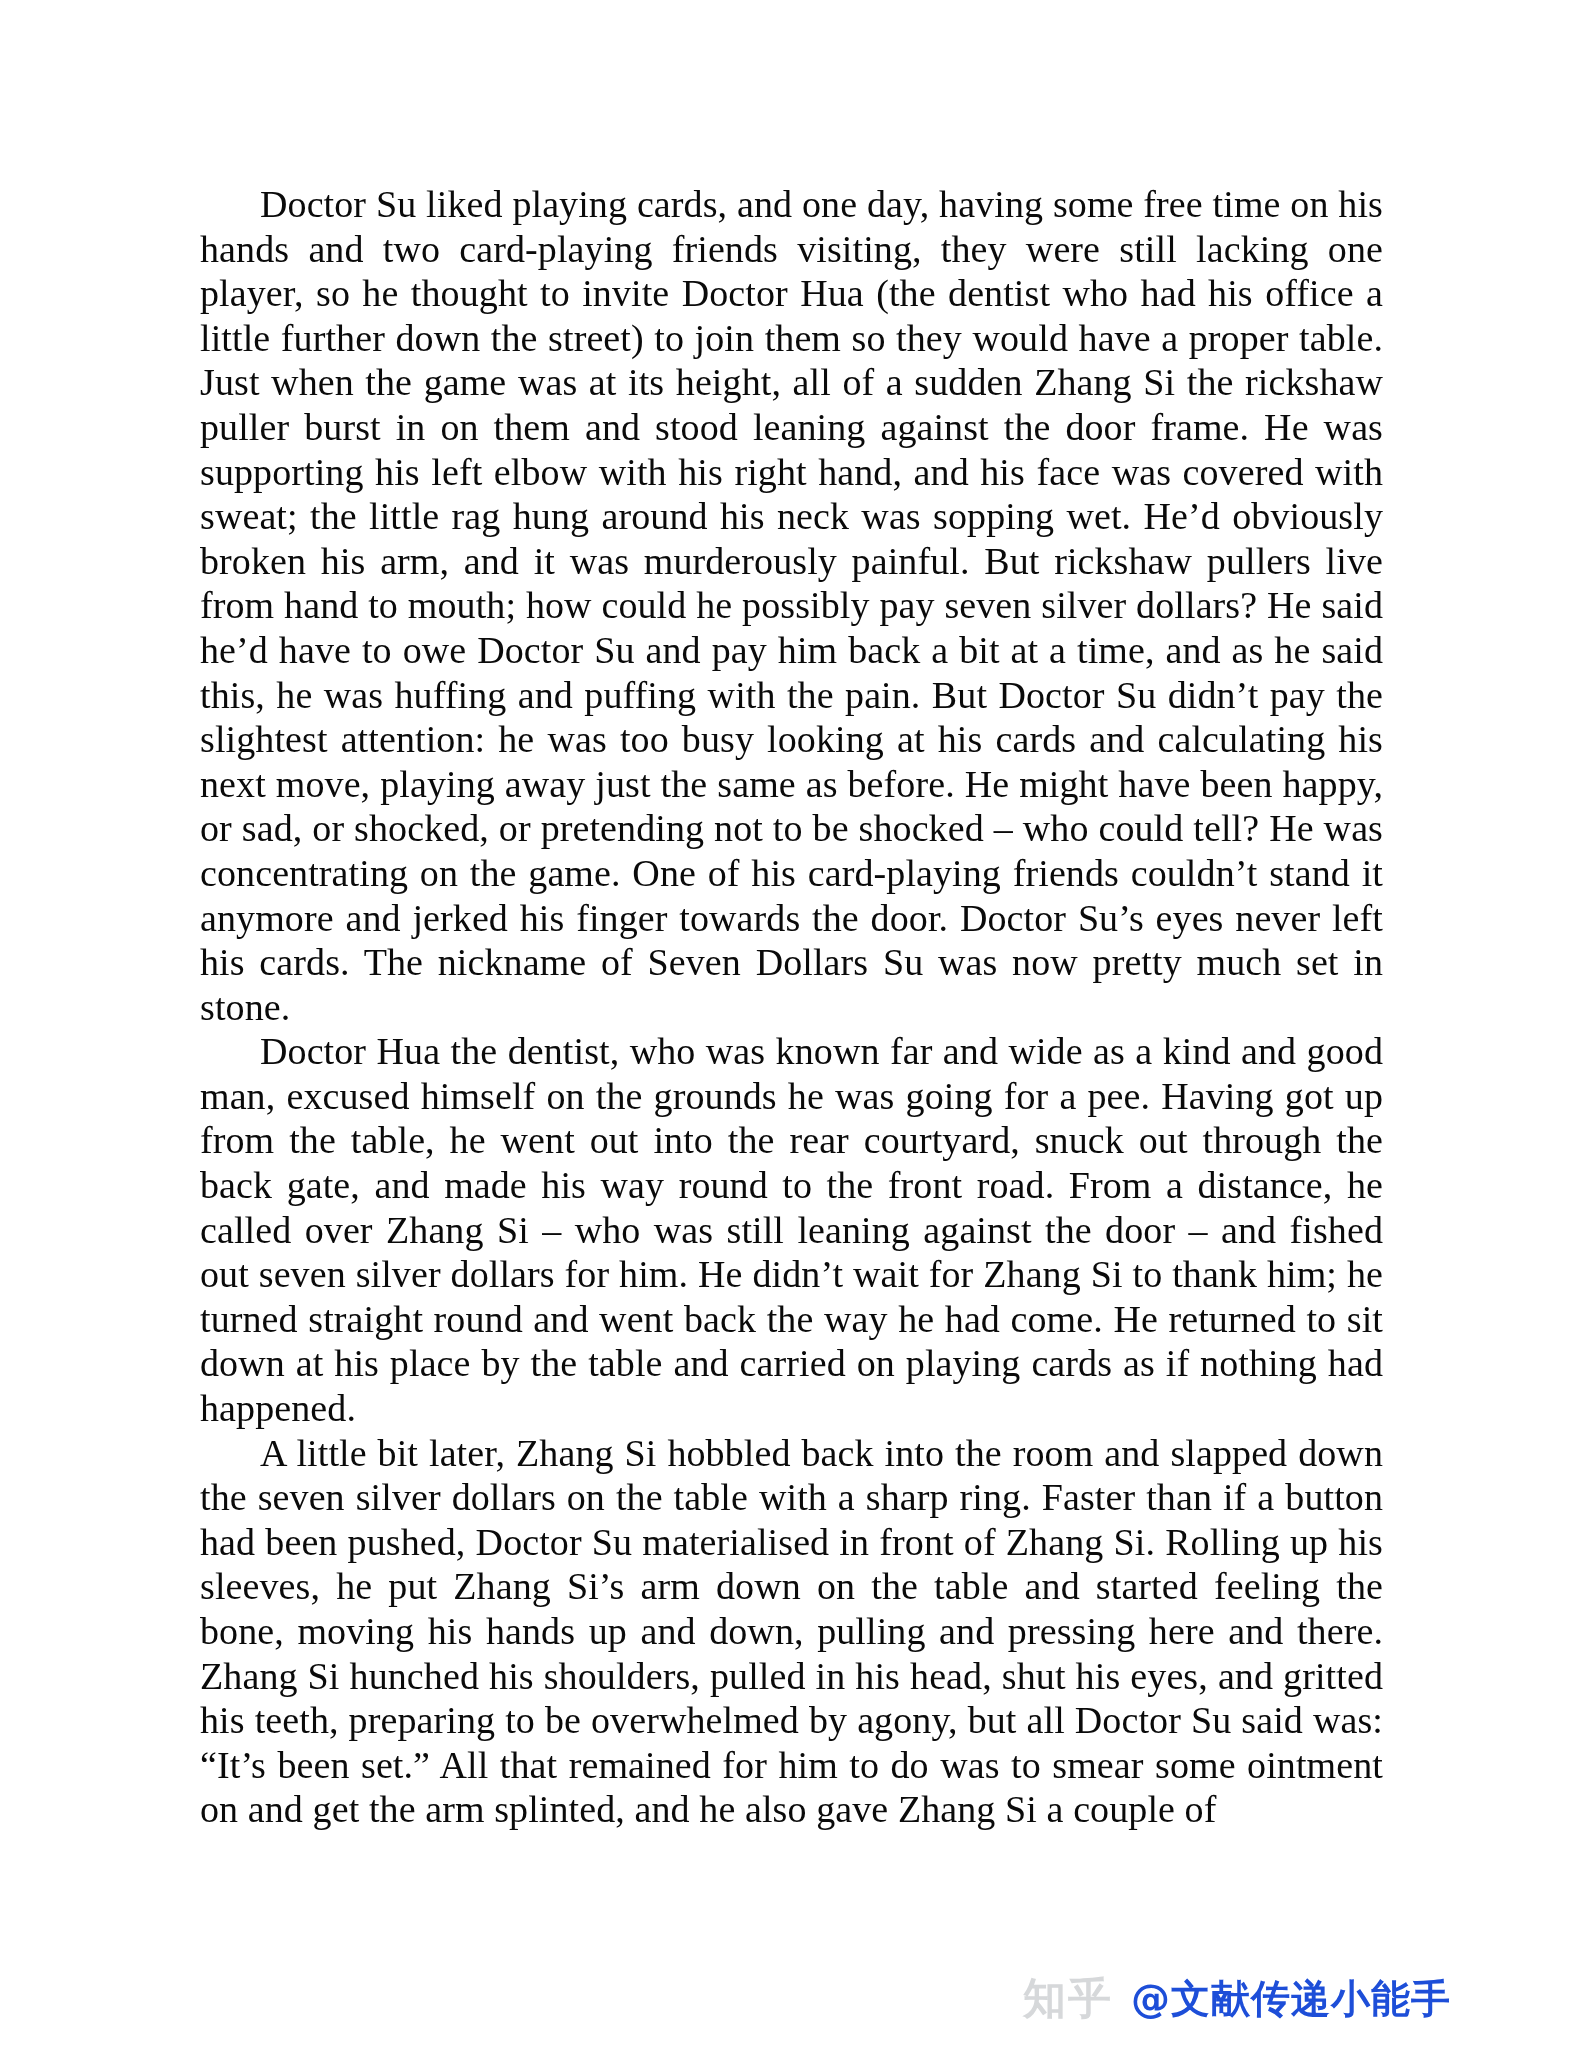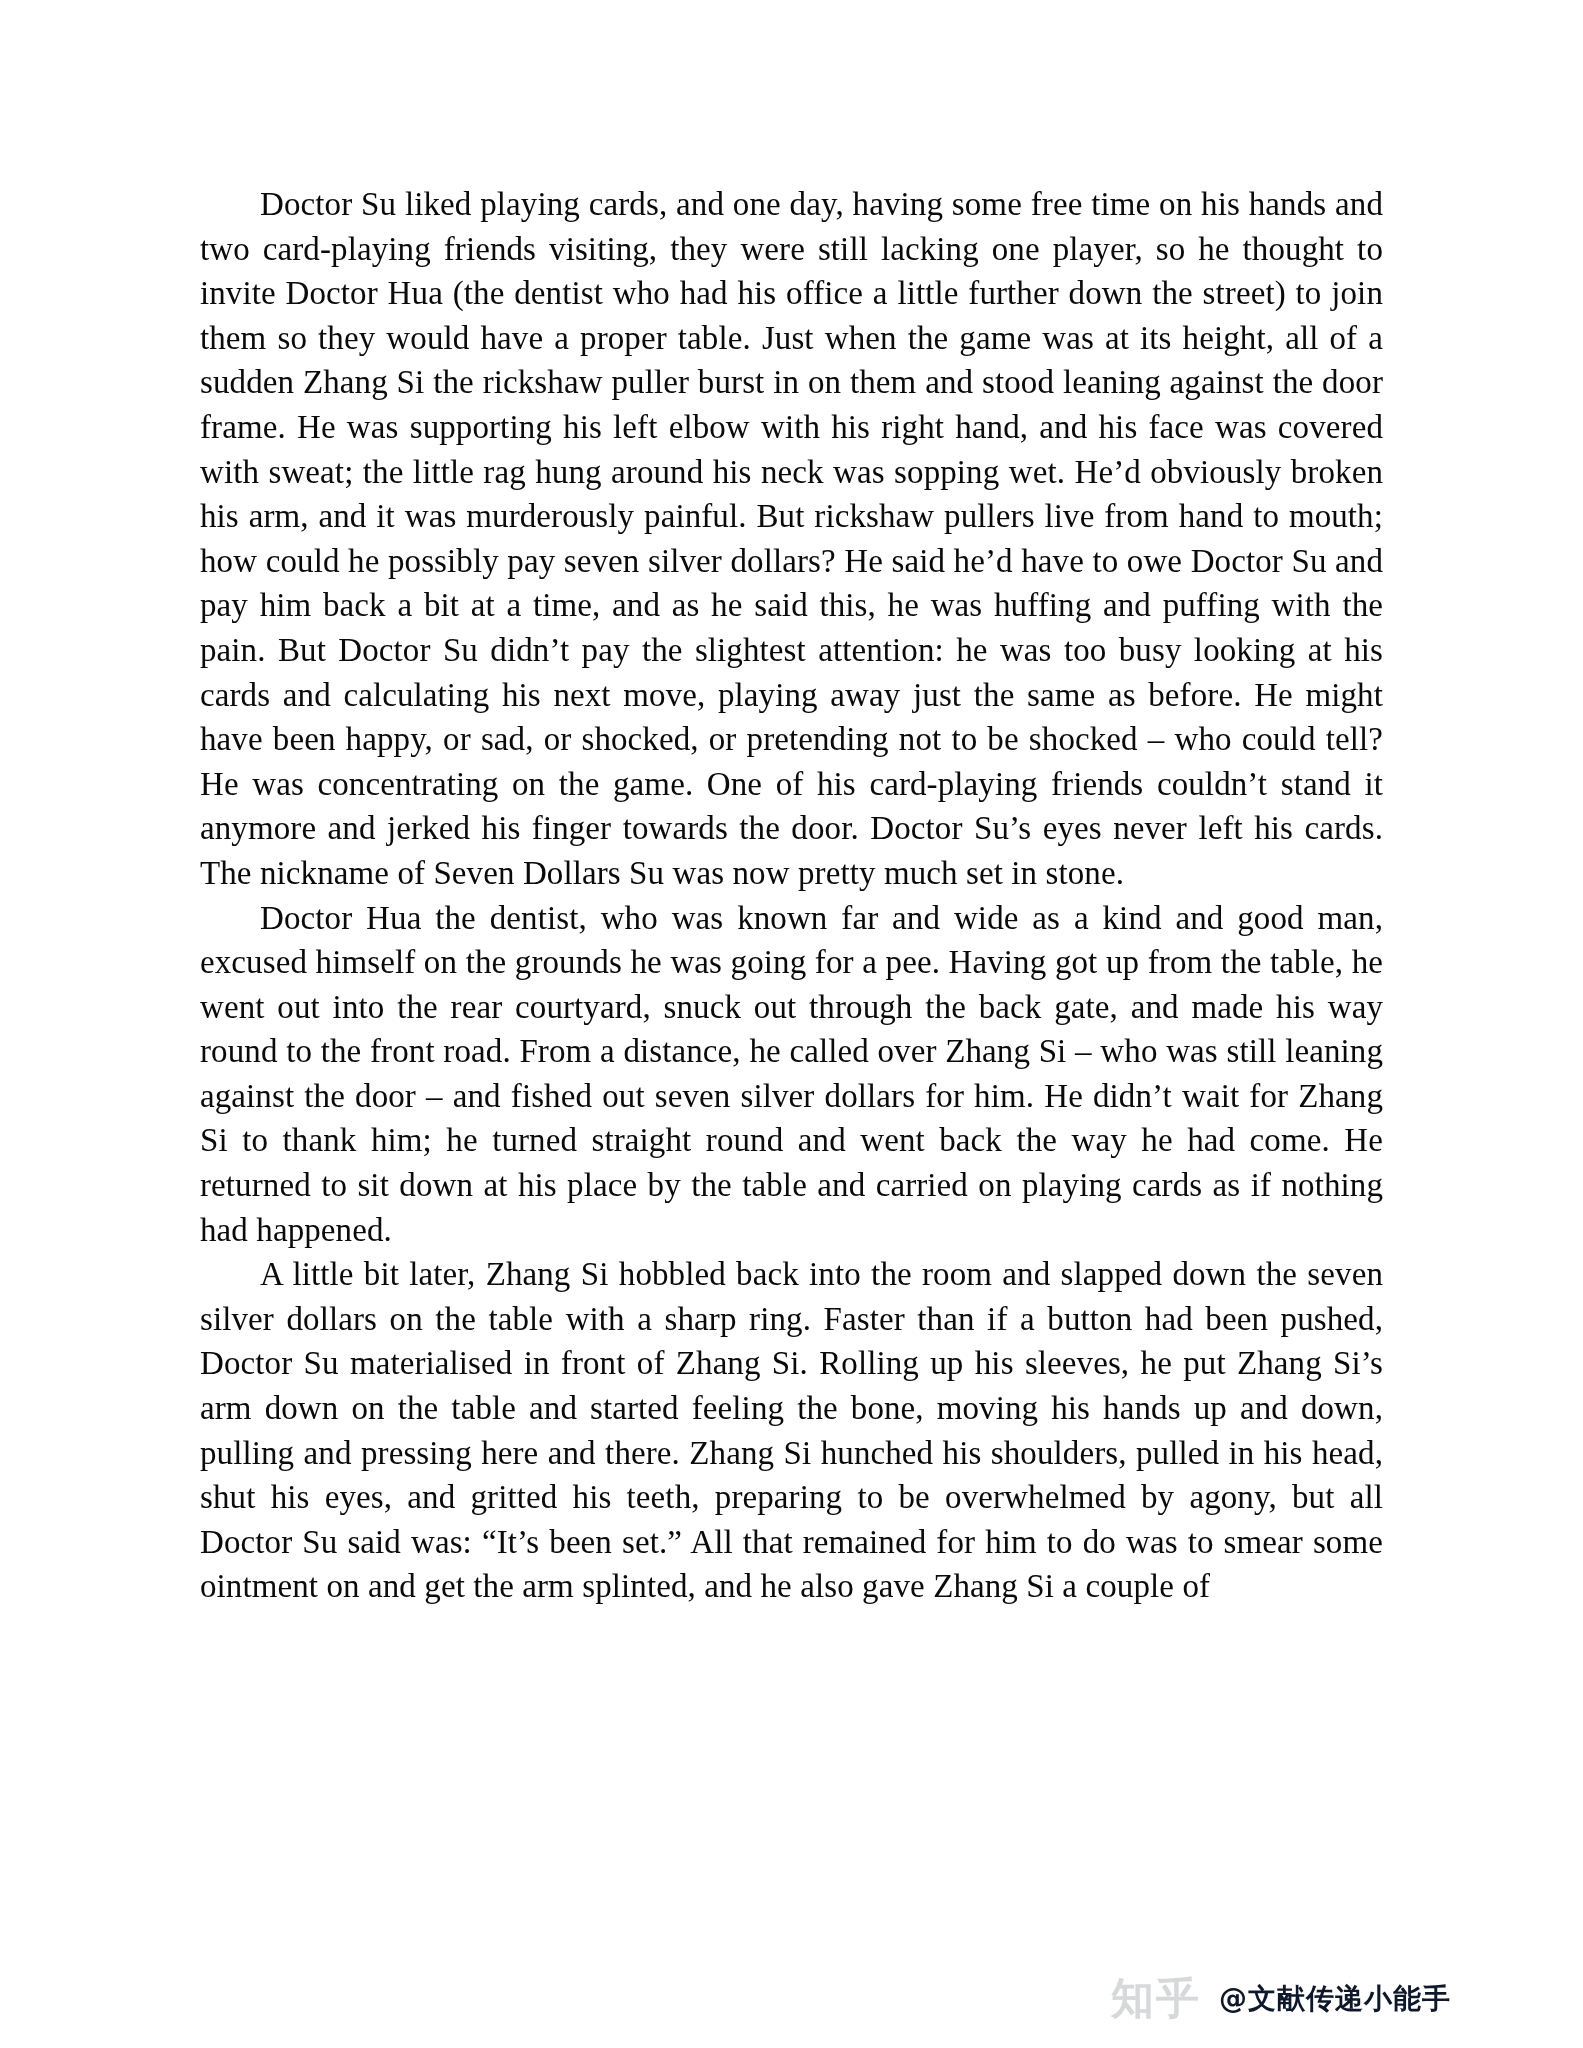--- a/index.html
+++ b/index.html
@@ -27,21 +27,21 @@
   .text-column {
     position: absolute;
     left: 200px;
     top: 182px;
     width: 1183px;
   }
 
   .body-paragraph {
     margin: 0;
     padding: 0;
-    font-size: 33px;
+    font-size: 38px;
     line-height: 44.6px;
     color: #0a0a0a;
     text-align: justify;
     text-justify: inter-word;
     text-indent: 60px;
     letter-spacing: 0.1px;
     word-spacing: 0px;
     -webkit-font-smoothing: antialiased;
   }
 
@@ -60,23 +60,23 @@
   .watermark-brand {
     font-family: "DejaVu Sans", "Liberation Sans", sans-serif;
     font-size: 43px;
     font-weight: 700;
     color: #d6d8da;
     letter-spacing: 2px;
     line-height: 1;
   }
   .watermark-handle {
     font-family: "DejaVu Sans", "Liberation Sans", sans-serif;
-    font-size: 28px;
+    font-size: 39px;
     font-weight: 700;
-    color: #0f172a;
+    color: #1d4ed8;
     letter-spacing: 1px;
     line-height: 1;
   }
 </style>
 </head>
 <body>
 
 <div class="page">
 
   <div class="text-column">

